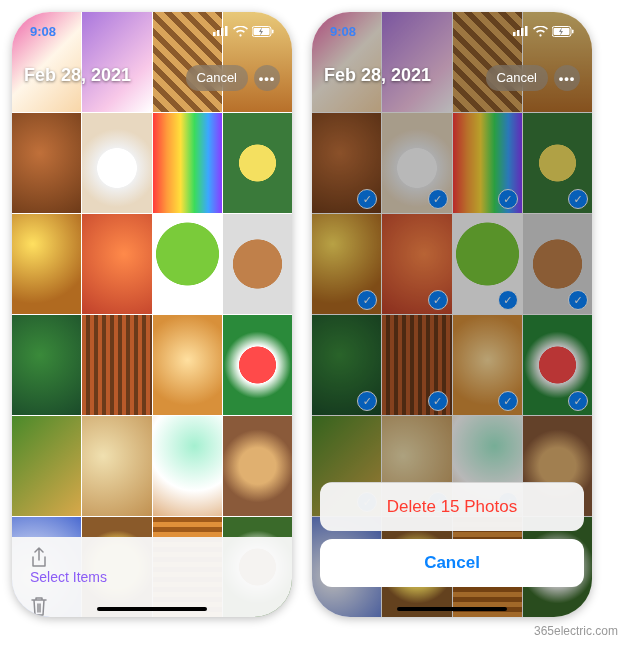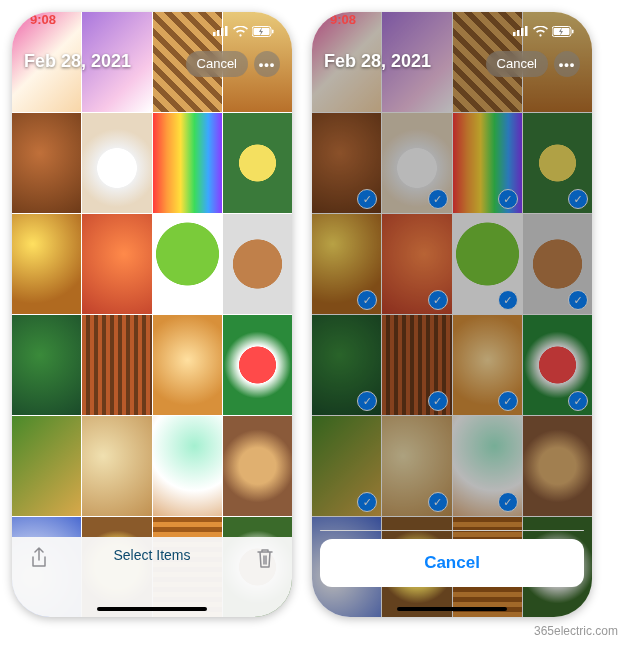--- a/index.html
+++ b/index.html
@@ -1,29 +1,29 @@
 <!DOCTYPE html>
 <html><head>
 <meta charset="utf-8">
 <style>
   html,body{margin:0;padding:0;background:#fff;font-family:-apple-system,Helvetica,Arial,sans-serif;}
   .wrap{display:flex;gap:20px;padding:12px;justify-content:flex-start;}
   .phone{width:280px;height:605px;background:#fff;border-radius:38px;box-shadow:0 2px 10px rgba(0,0,0,.25);overflow:hidden;position:relative;flex:0 0 280px;}
-  .statusbar{position:absolute;top:0;left:0;right:0;height:38px;display:flex;justify-content:space-between;padding:0 18px;font-size:13px;font-weight:600;color:#ef4444;z-index:10;}
+  .statusbar{position:absolute;top:0;left:0;right:0;height:38px;display:flex;align-items:center;justify-content:space-between;padding:0 18px;font-size:13px;font-weight:600;color:#3b82f6;z-index:10;}
   .sb-icons{display:flex;gap:4px;align-items:center;}
-  .overlay-head{position:absolute;top:0;left:0;right:0;height:85px;padding:39px 12px 0;display:flex;align-items:flex-start;justify-content:space-between;z-index:9;pointer-events:none;}
+  .overlay-head{position:absolute;top:0;left:0;right:0;height:85px;padding:53px 12px 0;display:flex;align-items:flex-start;justify-content:space-between;z-index:9;pointer-events:none;}
   .overlay-head *{pointer-events:auto;}
   .date-title{color:#fff;font-size:18px;font-weight:700;text-shadow:0 1px 3px rgba(0,0,0,.5);}
   .head-btns{display:flex;gap:6px;}
   .pill{background:rgba(120,120,120,.55);backdrop-filter:blur(4px);color:#fff;font-size:13px;font-weight:500;padding:5px 11px;border-radius:13px;}
   .circ{width:26px;height:26px;border-radius:13px;background:rgba(120,120,120,.55);display:flex;align-items:center;justify-content:center;color:#fff;font-weight:700;font-size:13px;letter-spacing:1px;}
   .grid{position:absolute;top:0;left:0;right:0;bottom:0;display:grid;grid-template-columns:repeat(4,1fr);grid-auto-rows:1fr;gap:1px;}
   .cell{position:relative;background:#888;overflow:hidden;}
   .check{position:absolute;bottom:4px;right:4px;width:18px;height:18px;border-radius:50%;background:#0a84ff;border:1.5px solid #fff;display:flex;align-items:center;justify-content:center;color:#fff;font-size:11px;}
-  .toolbar{position:absolute;bottom:0;left:0;right:0;height:70px;background:rgba(248,248,248,.96);display:flex;align-items:flex-start;justify-content:space-between;padding:10px 18px 0;font-size:14px;color:#0c4a6e;}
+  .toolbar{position:absolute;bottom:0;left:0;right:0;height:70px;background:rgba(248,248,248,.96);display:flex;align-items:flex-start;justify-content:space-between;padding:10px 18px 0;font-size:14px;color:#8b5cf6;flex-direction:column;}
   .toolbar .center{flex:1;text-align:center;font-weight:500;}
   .home-ind{position:absolute;bottom:6px;left:50%;transform:translateX(-50%);width:110px;height:4px;background:#000;border-radius:3px;z-index:30;}
   .dim{position:absolute;inset:0;background:rgba(0,0,0,.28);z-index:8;}
   .sheet{position:absolute;bottom:0;left:0;right:0;z-index:20;padding:8px 8px 30px;}
   .sheet-group{background:rgba(245,245,245,.97);border-radius:12px;overflow:hidden;}
   .sheet-msg{font-size:11px;color:#8e8e93;text-align:center;padding:12px 20px;line-height:1.3;}
   .divider{height:1px;background:rgba(0,0,0,.12);}
   .sheet-btn{text-align:center;padding:14px 0;font-size:17px;}
   .sheet-btn.dest{color:#ff3b30;}
   .sheet-cancel{background:#fff;border-radius:12px;margin-top:8px;text-align:center;padding:14px 0;font-size:17px;font-weight:600;color:#0a84ff;}
@@ -223,20 +223,21 @@
         <div class="pill">Cancel</div>
         <div class="circ">
             <span>•••</span>
           </div>
       </div>
     </div>
 
     <div class="sheet">
       <div class="sheet-group">
         <div class="divider"></div>
+        <div class="sheet-btn dest">Delete 15 Photos</div>
       </div>
       <div class="sheet-cancel">Cancel</div>
     </div>
 
     <div class="home-ind"></div>
   </div>
 
 </div>
 
 <div class="watermark">365electric.com</div>

